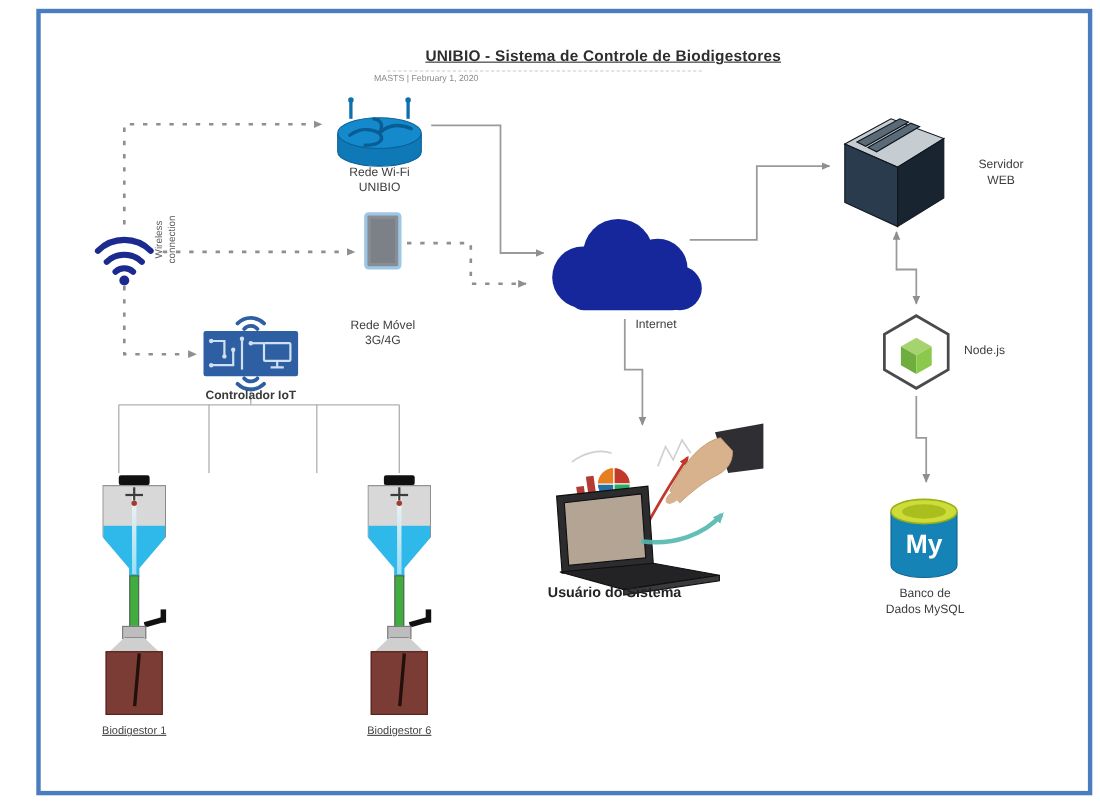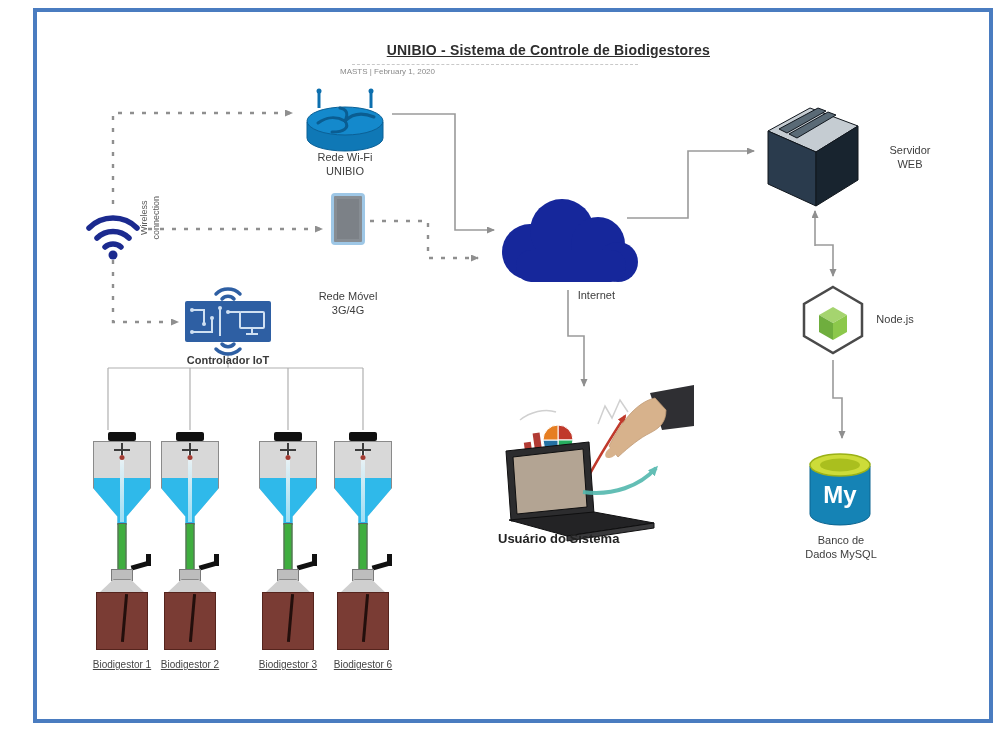--- a/index.html
+++ b/index.html
@@ -258,57 +258,21 @@
     <div class="tube"></div>
     <div class="valve-knob"></div>
       <div class="valve-handle"></div>
     <div class="valve"></div>
     <div class="shoulder"></div>
     <div class="jug"></div>
     <div class="jug-tube"></div>
     <div class="bio-label">Biodigestor 1</div>
   </div>
 
-  <div class="bio" style="left:153px;">
-    <div class="cap"></div>
-    <div class="vessel">
-        <div class="liquid"></div>
-        <div class="inner-tube"></div>
-      </div>
-    <div class="fit-v"></div>
-      <div class="fit-h"></div>
-    <div class="fit-dot"></div>
-    <div class="tube"></div>
-    <div class="valve-knob"></div>
-      <div class="valve-handle"></div>
-    <div class="valve"></div>
-    <div class="shoulder"></div>
-    <div class="jug"></div>
-    <div class="jug-tube"></div>
-    <div class="bio-label">Biodigestor 2</div>
-  </div>
-
-  <div class="bio" style="left:251px;">
-    <div class="cap"></div>
-    <div class="vessel">
-        <div class="liquid"></div>
-        <div class="inner-tube"></div>
-      </div>
-    <div class="fit-v"></div>
-      <div class="fit-h"></div>
-    <div class="fit-dot"></div>
-    <div class="tube"></div>
-    <div class="valve-knob"></div>
-      <div class="valve-handle"></div>
-    <div class="valve"></div>
-    <div class="shoulder"></div>
-    <div class="jug"></div>
-    <div class="jug-tube"></div>
-    <div class="bio-label">Biodigestor 3</div>
-  </div>
+
 
   <div class="bio" style="left:326px;">
     <div class="cap"></div>
     <div class="vessel">
         <div class="liquid"></div>
         <div class="inner-tube"></div>
       </div>
     <div class="fit-v"></div>
       <div class="fit-h"></div>
     <div class="fit-dot"></div>

